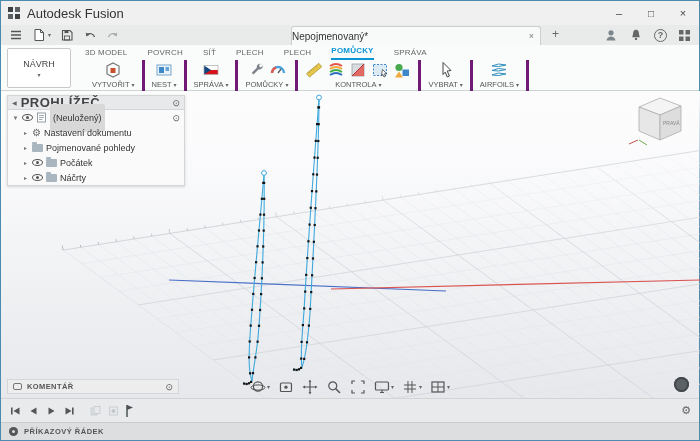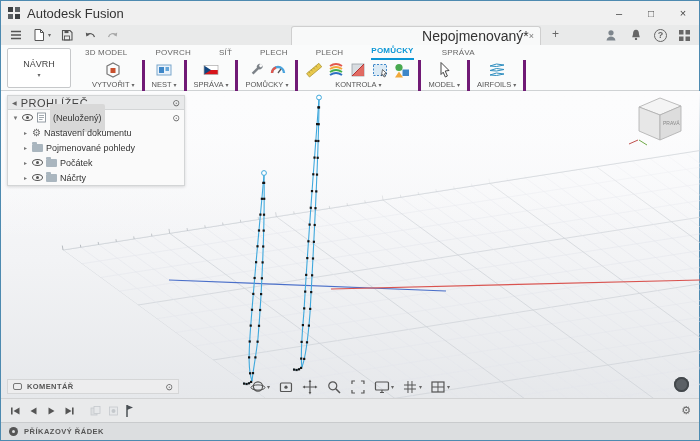--- a/index.html
+++ b/index.html
@@ -12,47 +12,47 @@
   .title-text{font-size:13px;color:#333;}
   .win-controls{margin-left:auto;display:flex;height:100%;}
   .win-btn{width:32px;display:flex;align-items:center;justify-content:center;font-size:11px;color:#444;cursor:default;}
 
   
   .qat{height:20px;background:#e9eaea;position:relative;display:flex;align-items:center;gap:9px;padding-left:8px;flex:0 0 auto;}
   .qicon{display:inline-flex;align-items:center;gap:2px;color:#555;}
   .caret{font-size:6px;color:#666;line-height:1;}
   .dim{opacity:.45;}
   .doc-tab{position:absolute;left:290px;top:1px;width:250px;height:19px;background:#f8f9f9;border:1px solid #cfcfcf;border-bottom:none;border-radius:3px 3px 0 0;display:flex;align-items:center;}
-  .tab-label{flex:1;text-align:right;font-size:14px;color:#333;}
+  .tab-label{flex:1;text-align:left;font-size:10px;color:#333;}
   .tab-close{font-size:9px;color:#777;margin-right:6px;}
   .new-tab{position:absolute;left:547px;top:2px;width:15px;height:15px;font-size:12px;color:#666;text-align:center;line-height:14px;}
   .right-icons{position:absolute;right:8px;top:0;height:20px;display:flex;align-items:center;gap:11px;}
   .help-circle{width:13px;height:13px;border:1.3px solid #666;border-radius:50%;font-size:9px;color:#666;display:flex;align-items:center;justify-content:center;font-weight:bold;}
 
   
   .ribbon{height:46px;background:#fafbfb;border-bottom:1px solid #cfd2d4;position:relative;flex:0 0 auto;}
   .design-btn{position:absolute;left:6px;top:3px;width:64px;height:40px;background:#fff;border:1px solid #c6c8ca;border-radius:2px;font-size:9px;color:#444;display:flex;align-items:center;justify-content:center;gap:3px;font-family:"Liberation Sans",sans-serif;flex-direction:column;}
-  .rtabs{margin-left:84px;height:15px;display:flex;gap:28px;align-items:flex-end;}
+  .rtabs{margin-left:84px;height:15px;display:flex;gap:20px;align-items:flex-end;}
   .rtab{font-size:8px;color:#666;letter-spacing:.2px;line-height:14px;}
   .rtab.active{color:#0a96d5;border-bottom:2px solid #0a96d5;font-weight:bold;}
   .rtools{margin-left:84px;height:31px;display:flex;}
   .rgroup{padding:0 7px;border-right:3px solid #701a75;display:flex;flex-direction:column;align-items:center;justify-content:flex-start;}
   .ricons{height:20px;display:flex;align-items:center;gap:4px;}
   .ribicon{display:inline-flex;}
   .rlabel{display:flex;align-items:center;gap:2px;font-size:7.5px;color:#555;margin-top:0;}
 
   
   .canvas{position:relative;height:307px;flex:0 0 auto;background:linear-gradient(#fcfcfd 0%,#f2f3f5 55%,#e6e8eb 100%);}
   #scene{position:absolute;left:0;top:0;}
 
   
   .browser{position:absolute;left:6px;top:4px;width:178px;background:rgba(250,250,250,.94);border:1px solid #d3d5d6;box-shadow:0 1px 3px rgba(0,0,0,.14);}
   .bheader{height:14px;background:#e8e9ea;border-bottom:1px solid #d3d5d6;display:flex;align-items:center;gap:4px;padding:0 4px;}
   .bcollapse{font-size:6px;color:#666;}
-  .btitle{font-size:11px;font-weight:normal;letter-spacing:.5px;color:#444;flex:1;}
+  .btitle{font-size:13px;font-weight:bold;letter-spacing:.5px;color:#444;flex:1;}
   .btarget{font-size:9px;color:#555;}
   .brow{height:15px;display:flex;align-items:center;gap:3px;padding-left:4px;font-size:9px;color:#333;}
   .brow.child{padding-left:14px;}
   .tcaret{font-size:6px;color:#777;width:7px;text-align:center;}
   .bpill{background:#d8d8d8;border-radius:2px;padding:8px 3px;line-height:12px;}
   .rowtarget{margin-left:auto;margin-right:4px;font-size:9px;color:#555;}
   .eye{width:11px;height:7px;border:1px solid #555;border-radius:50%;position:relative;display:inline-block;flex:0 0 auto;}
   .eye::after{content:"";position:absolute;width:3px;height:3px;border-radius:50%;background:#555;left:3px;top:1px;}
   .folder{width:11px;height:8px;background:#aab6bf;border-radius:1px;position:relative;display:inline-block;flex:0 0 auto;}
   .folder::before{content:"";position:absolute;left:0;top:-2px;width:5px;height:2px;background:#aab6bf;border-radius:1px 1px 0 0;}
@@ -307,21 +307,21 @@
 
       <div class="rgroup">
         <div class="ricons">
           <span class="ribicon">
             <svg width="18" height="18" viewBox="0 0 18 18">
                 <polygon points="6,1.5 14,9.5 10.2,10 12.4,15 10.3,16 8.2,11.2 6,13.5" fill="#fff" stroke="#444" stroke-width="1"></polygon>
               </svg>
           </span>
         </div>
         <div class="rlabel">
-          <span>MODEL</span>
+          <span>VYBRAT</span>
           <span class="caret">▾</span>
         </div>
       </div>
 
       <div class="rgroup">
         <div class="ricons">
           <span class="ribicon">
             <svg width="18" height="18" viewBox="0 0 18 18">
                 <path d="M2 5 Q8 1.5 16 4 Q8 6.5 2 5 Z" fill="none" stroke="#2f8fc0" stroke-width="1"></path>
                 <path d="M2 9.5 Q8 6 16 8.5 Q8 11 2 9.5 Z" fill="none" stroke="#2f8fc0" stroke-width="1"></path>

